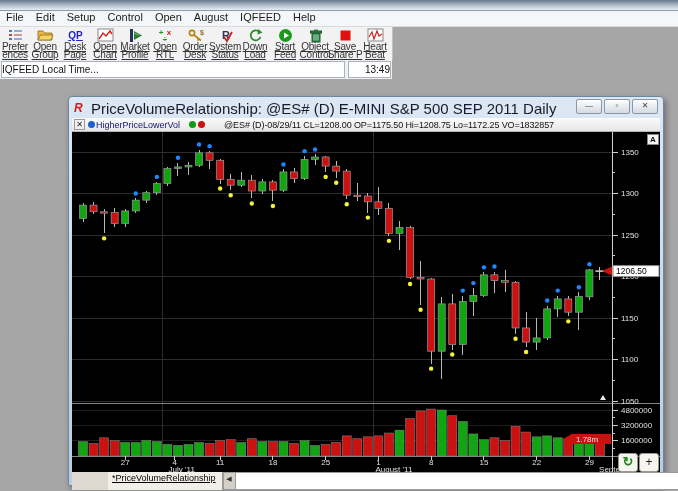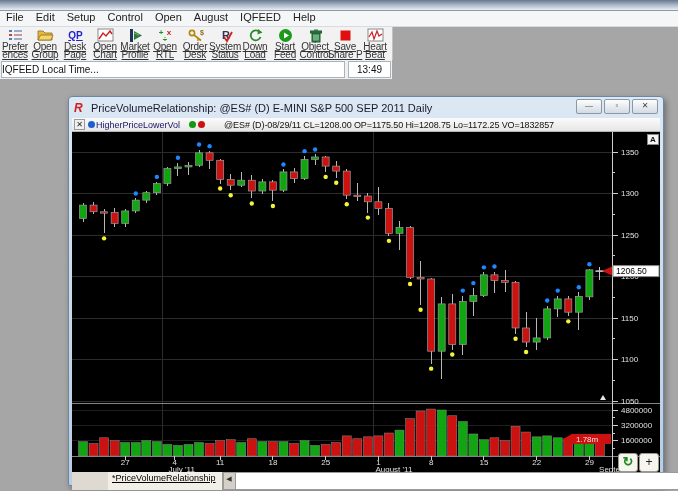--- a/index.html
+++ b/index.html
@@ -7,26 +7,26 @@
   
   #top-band{position:absolute;left:0;top:0;width:678px;height:10px;background:linear-gradient(to bottom,#66798e 0%,#a4b2c2 45%,#e9eef4 100%);border-bottom:1px solid #8c9aa9;}
   #menu-bar{position:absolute;left:0;top:11px;width:678px;height:15px;background:#f4f6f8;border-bottom:1px solid #d8dce0;display:flex;align-items:flex-start;}
   .menu-item{font-size:11px;color:#222;padding:0 6px;}
   #toolbar{position:absolute;left:0;top:27px;width:392px;height:33px;background:#f2f2f2;border-right:1px solid #c2c2c2;display:flex;align-items:flex-start;}
   .tb-btn{width:30px;height:33px;display:flex;flex-direction:column;align-items:center;justify-content:flex-start;padding-top:1px;}
   .tb-icon{width:17px;height:15px;display:block;}
   .tb-l{font-size:10px;line-height:8px;color:#333;white-space:nowrap;letter-spacing:-0.2px;text-decoration:underline;}
   #status-strip{position:absolute;left:0;top:60px;width:392px;height:19px;background:#eef0f2;}
   #local-time-box{position:absolute;left:1px;top:1px;width:342px;height:15px;background:#fff;border:1px solid #aab2bc;font-size:10px;color:#111;line-height:15px;}
-  #clock-box{position:absolute;left:348px;top:1px;width:41px;height:15px;background:#fff;border:1px solid #aab2bc;font-size:10px;color:#111;line-height:15px;text-align:center;}
+  #clock-box{position:absolute;left:348px;top:1px;width:41px;height:15px;background:#fff;border:1px solid #aab2bc;font-size:10px;color:#111;line-height:15px;text-align:right;}
   
   #chart-window{position:absolute;left:68px;top:96px;width:594px;height:388px;background:linear-gradient(to bottom,#dce8f4,#b9cce0);border:1px solid #6e87a0;border-radius:4px 4px 2px 2px;box-shadow:2px 3px 6px rgba(0,0,0,0.35);}
   #title-bar{position:absolute;left:3px;top:2px;width:588px;height:18px;display:flex;align-items:center;}
   #app-icon{width:14px;height:13px;margin:0 3px 0 2px;font-size:12px;font-weight:bold;font-style:italic;color:#d02020;line-height:13px;}
-  #window-title{font-size:11px;color:#1a1a2e;white-space:nowrap;}
+  #window-title{font-size:15px;color:#1a1a2e;white-space:nowrap;}
   #win-controls{position:absolute;right:2px;top:0px;display:flex;gap:2px;}
   .win-btn{width:24px;height:13px;background:linear-gradient(to bottom,#fdfdfd,#d3dbe3);border:1px solid #8a97a5;border-radius:2px;font-size:8px;color:#444;text-align:center;line-height:12px;}
   #chart-header{position:absolute;left:3px;top:21px;width:588px;height:14px;background:linear-gradient(to bottom,#fbfbfb,#e6e6e6);border-bottom:1px solid #b5b5b5;display:flex;align-items:center;font-size:9px;box-sizing:border-box;}
   #hdr-close{width:11px;height:11px;margin:0 2px;border:1px solid #9a9a9a;background:#f0f0f0;font-size:8px;line-height:10px;text-align:center;color:#222;box-sizing:border-box;}
   .dot{width:7px;height:7px;border-radius:50%;display:inline-block;margin:0 1px;}
   #indicator-name{color:#16166a;margin-right:8px;white-space:nowrap;}
   #quote-text{color:#111;margin-left:18px;white-space:nowrap;letter-spacing:-0.1px;}
   #chart-region{position:absolute;left:3px;top:35px;width:588px;height:340px;background:#000;}
   #axis-a-button{position:absolute;left:575px;top:2px;width:12px;height:11px;background:#f5f5f5;border:1px solid #888;font-size:8px;font-weight:bold;color:#111;text-align:center;line-height:10px;box-sizing:border-box;}
   #refresh-button,#plus-button{position:absolute;width:20px;height:19px;background:#f7f5ef;border:1px solid #9a9a8a;border-radius:3px;text-align:center;box-sizing:border-box;}

